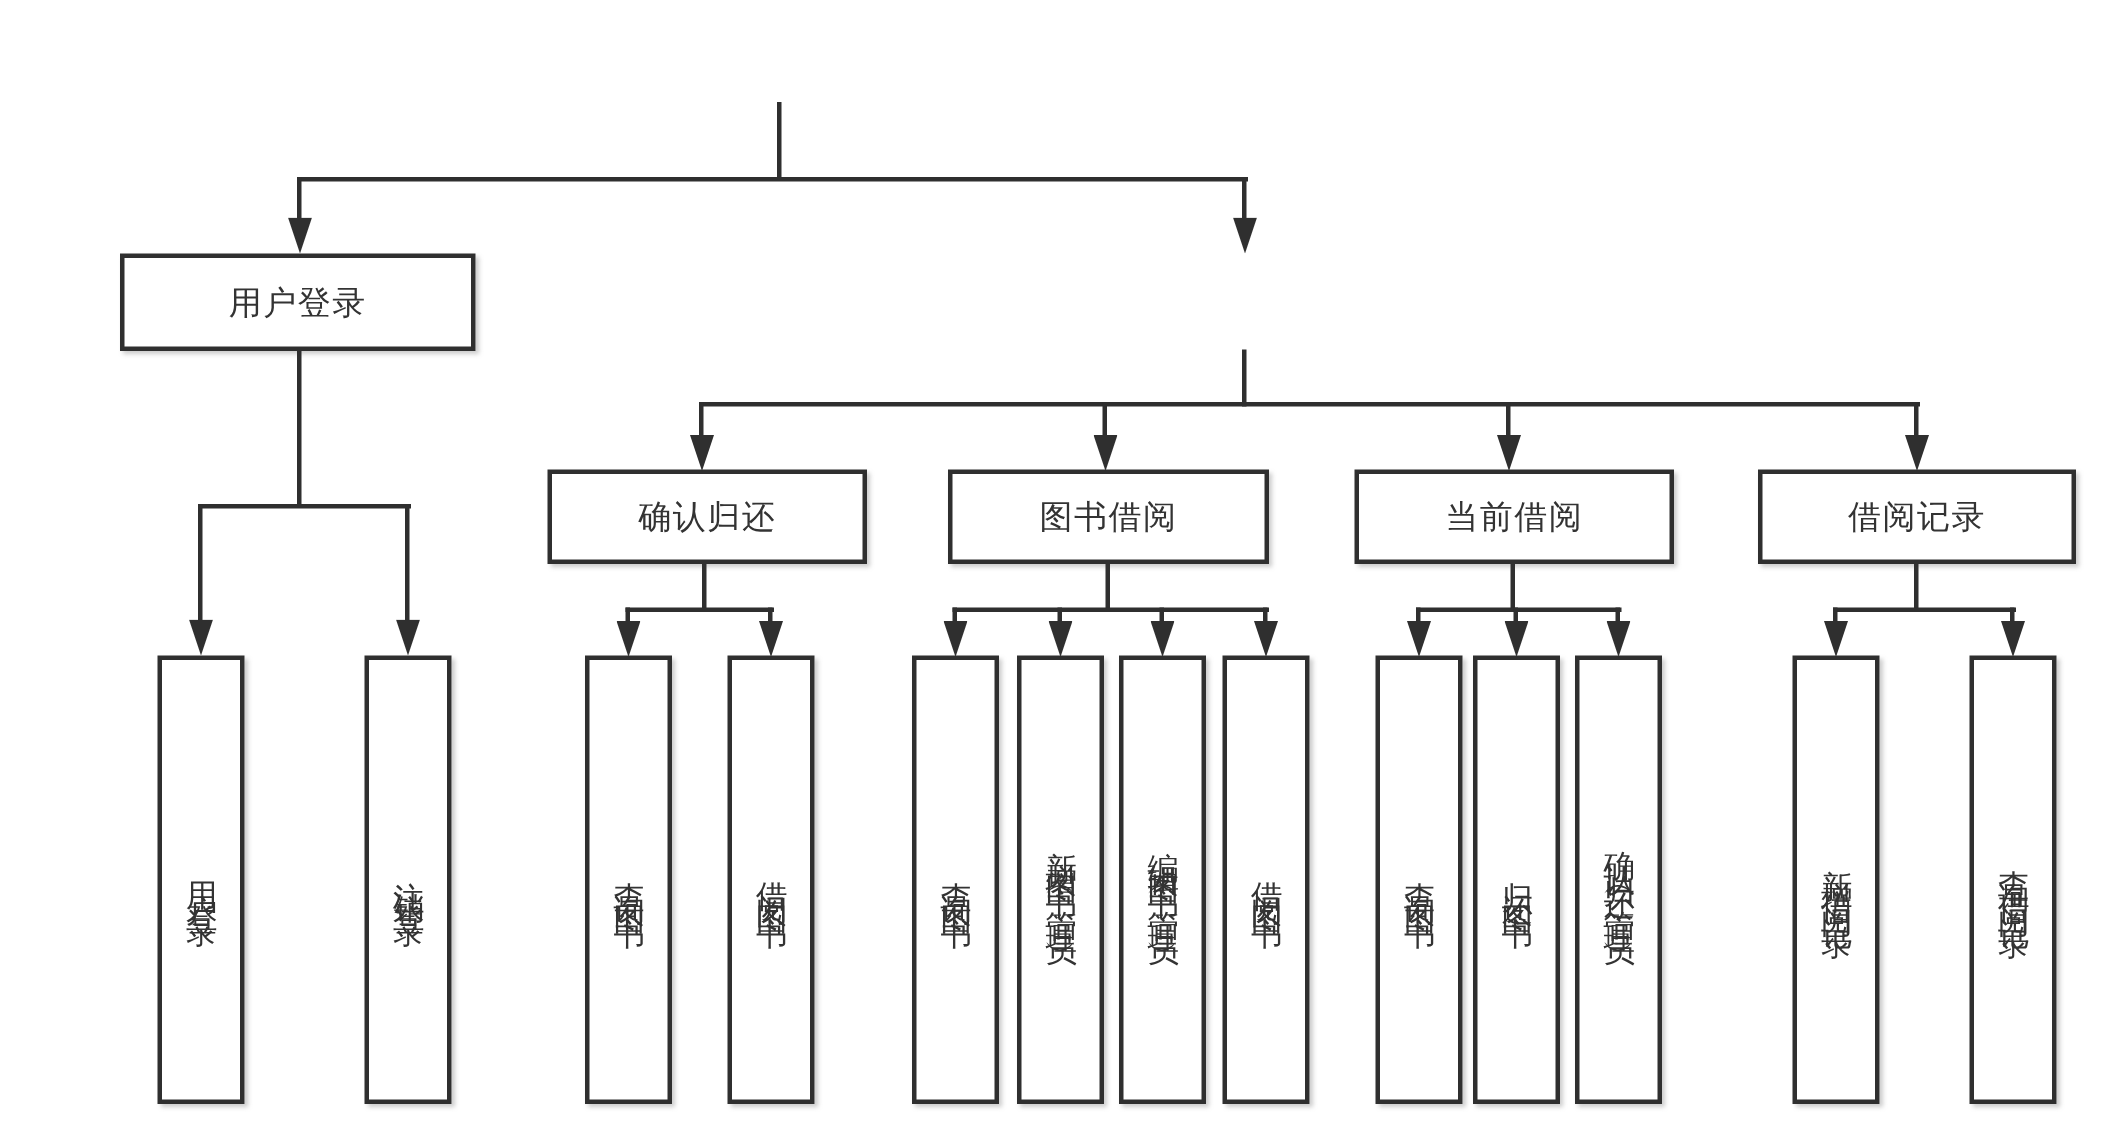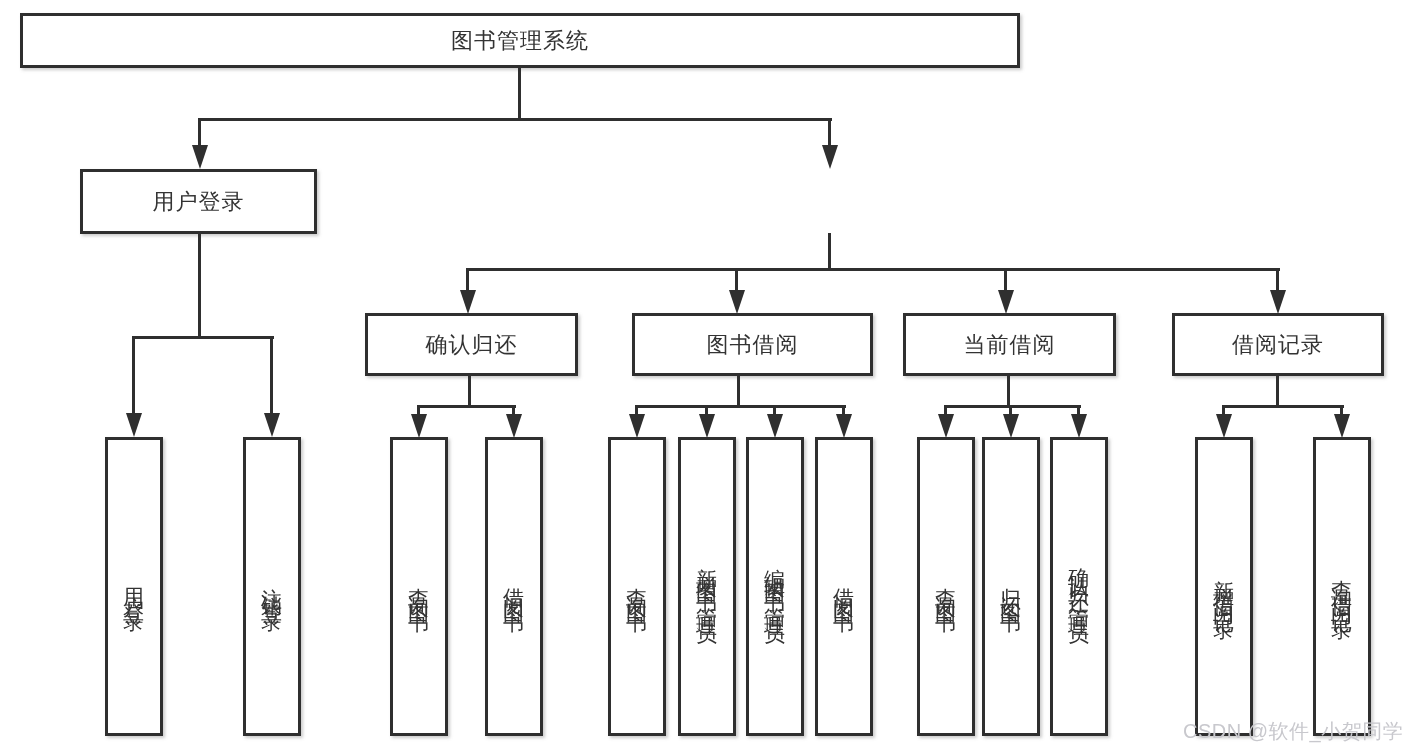--- a/index.html
+++ b/index.html
@@ -47,32 +47,29 @@
     letter-spacing:0.5px;
     z-index:10;
     white-space:nowrap;
   }
 </style>
 </head>
 <body>
 
 <div id="stage">
 
-  <div class="box root-box" style="left:20px;top:13px;width:1000px;height:55px;">
-    <span>图书管理系统</span>
-  </div>
 
   <div class="box branch-box" style="left:80px;top:169px;width:237px;height:65px;">
     <span>用户登录</span>
   </div>
 
   <div class="box branch-box" style="left:365px;top:313px;width:213px;height:63px;">
     <span>确认归还</span>
   </div>
-  <div class="box branch-box" style="left:632px;top:313px;width:241px;height:63px;">
+  <div class="box branch-box" style="left:632px;top:313px;width:214px;height:63px;">
     <span>图书借阅</span>
   </div>
   <div class="box branch-box" style="left:903px;top:313px;width:213px;height:63px;align-items:center;">
     <span>当前借阅</span>
   </div>
   <div class="box branch-box" style="left:1172px;top:313px;width:212px;height:63px;">
     <span>借阅记录</span>
   </div>
 
   <div class="box leaf" style="left:105px;">
@@ -167,15 +164,14 @@
   <div class="vline" style="left:1077px;top:405px;height:12px;"></div>
   <div class="ahead" style="left:1071px;top:414px;"></div>
 
   <div class="vline" style="left:1276px;top:376px;height:32px;"></div>
   <div class="hline" style="left:1222px;top:405px;width:122px;"></div>
   <div class="vline" style="left:1222px;top:405px;height:12px;"></div>
   <div class="ahead" style="left:1216px;top:414px;"></div>
   <div class="vline" style="left:1340px;top:405px;height:12px;"></div>
   <div class="ahead" style="left:1334px;top:414px;"></div>
 
-  <div class="watermark">CSDN @软件_小贺同学</div>
 
 </div>
 
 </body></html>

